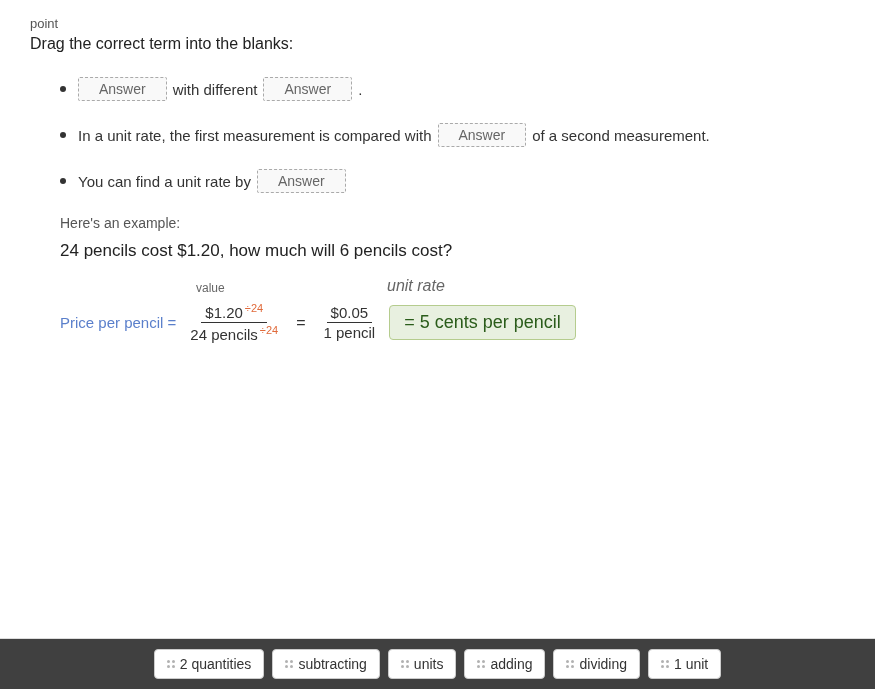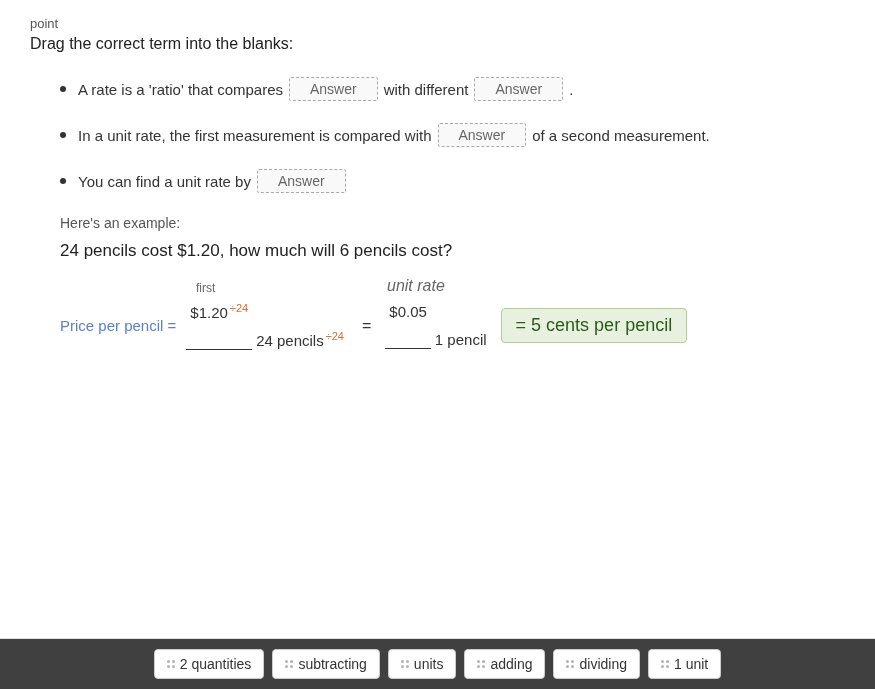--- a/index.html
+++ b/index.html
@@ -92,36 +92,36 @@
     }
 
     .price-per-pencil-label {
       color: #5a7fcb;
       font-size: 15px;
       white-space: nowrap;
     }
 
     .fraction {
       display: inline-flex;
-      flex-direction: row;
+      flex-direction: column;
+      align-items: center;
       font-size: 15px;
       vertical-align: middle;
       position: relative;
     }
 
     .fraction-num {
       border-bottom: 1.5px solid #333;
       padding: 1px 4px;
       white-space: nowrap;
     }
 
     .fraction-den {
       padding: 1px 4px;
       white-space: nowrap;
-      margin-top: 28px;
     }
 
     .superscript-small {
       font-size: 11px;
       color: #e06a3b;
       vertical-align: super;
       margin-left: 2px;
     }
 
     .equals-sign {
@@ -218,21 +218,20 @@
 <body>
 
 <div class="page-container">
   <div class="point-label">point</div>
   <div class="instruction">Drag the correct term into the blanks:</div>
 
   <div class="bullets-section">
 
     <div class="bullet-row">
       <span class="bullet-dot"></span>
-      <span>A rate is a 'ratio' that compares</span>
       <span class="answer-box">Answer</span>
       <span>with different</span>
       <span class="answer-box">Answer</span>
       <span>.</span>
     </div>
 
     <div class="bullet-row">
       <span class="bullet-dot"></span>
       <span>In a unit rate, the first measurement is compared with</span>
       <span class="answer-box">Answer</span>
@@ -245,21 +244,21 @@
       <span class="answer-box">Answer</span>
     </div>
 
   </div>
 
   <div class="example-section">
     <div class="example-label">Here's an example:</div>
     <div class="example-question">24 pencils cost $1.20, how much will 6 pencils cost?</div>
 
     <div class="labels-container">
-      <span class="rate-label-text">first</span>
+      <span class="rate-label-text">value</span>
       <span class="unit-rate-label-text">unit rate</span>
     </div>
 
     <div class="fraction-equation">
       <span class="price-per-pencil-label">Price per pencil =</span>
 
       <div class="fraction">
         <div class="fraction-num">
           <span>$1.20</span><span class="superscript-small">÷24</span>
         </div>

